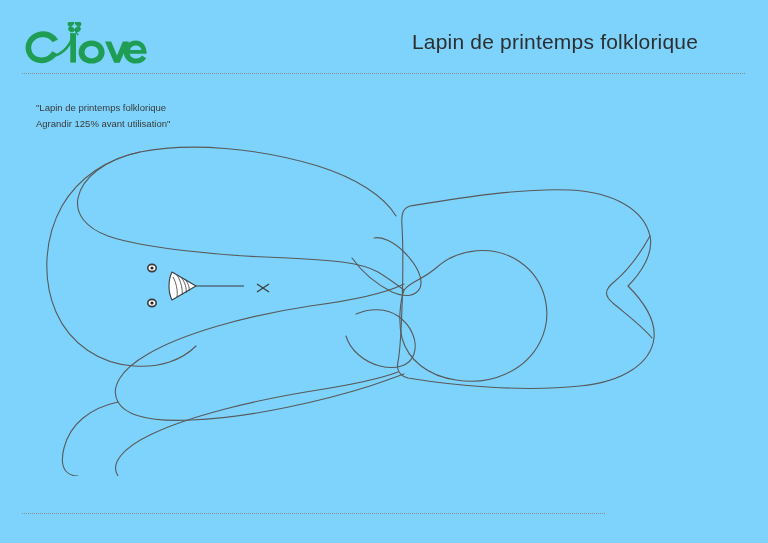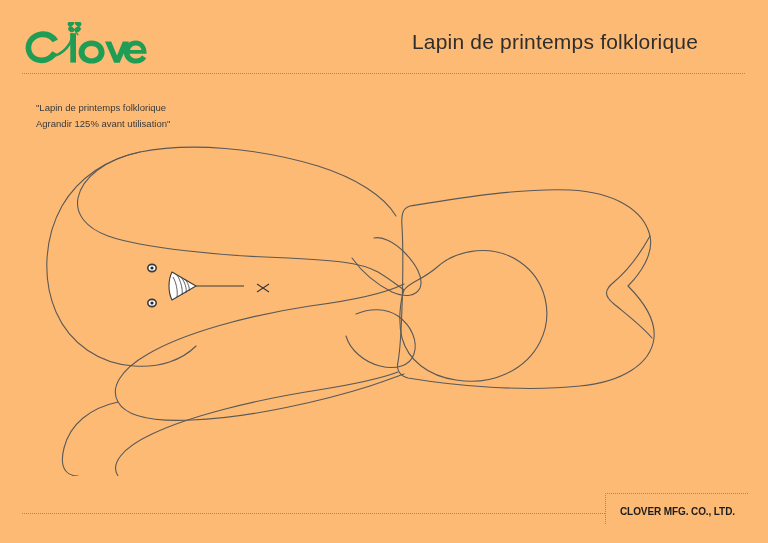--- a/index.html
+++ b/index.html
@@ -8,21 +8,21 @@
     padding: 0;
     background: #ffffff;
   }
   body {
     font-family: "Liberation Sans", sans-serif;
   }
   #page {
     position: relative;
     width: 768px;
     height: 543px;
-    background: #fdba74;
+    background: #7dd3fc;
     overflow: hidden;
   }
 
   
   #header {
     position: absolute;
     left: 0;
     top: 0;
     width: 768px;
     height: 80px;
@@ -278,17 +278,14 @@
         <g stroke="#3a3a3a" stroke-width="1.2" fill="none">
           <path d="M257 198 L 269 206"></path>
           <path d="M269 198 L 257 206"></path>
         </g>
       </g>
     </svg>
   </div>
 
   <div id="footer-rule"></div>
 
-  <div id="footer-box">
-    <div id="footer-text">CLOVER MFG. CO., LTD.</div>
-  </div>
 
 </div>
 
 </body></html>

